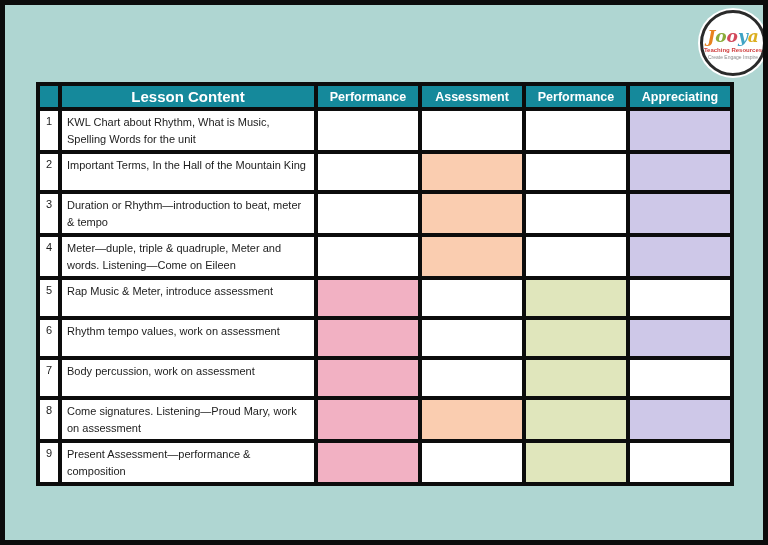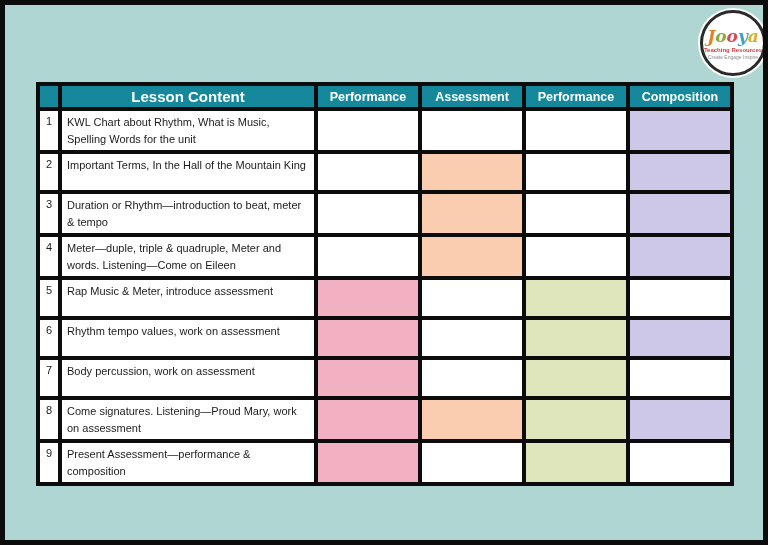--- a/index.html
+++ b/index.html
@@ -122,21 +122,21 @@
         <col class="c-cat">
         <col class="c-cat">
     </colgroup>
     <thead>
       <tr>
         <th class="h-num"></th>
         <th class="h-lesson">Lesson Content</th>
         <th class="h-cat">Performance</th>
         <th class="h-cat">Assessment</th>
         <th class="h-cat">Performance</th>
-        <th class="h-cat">Composition</th>
+        <th class="h-cat">Appreciating</th>
       </tr>
     </thead>
     <tbody>
         <tr>
           <td class="num">1</td>
           <td class="content">KWL Chart about Rhythm, What is Music, Spelling Words for the unit</td>
           <td></td>
           <td></td>
           <td></td>
           <td style="background: rgb(206, 200, 232);"></td>

